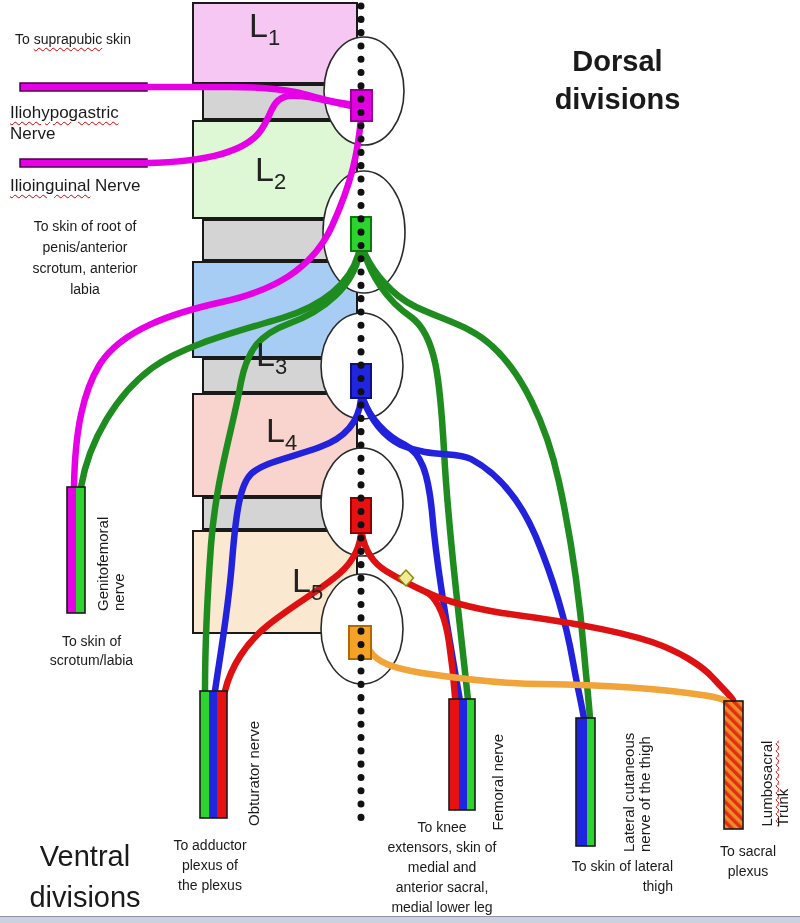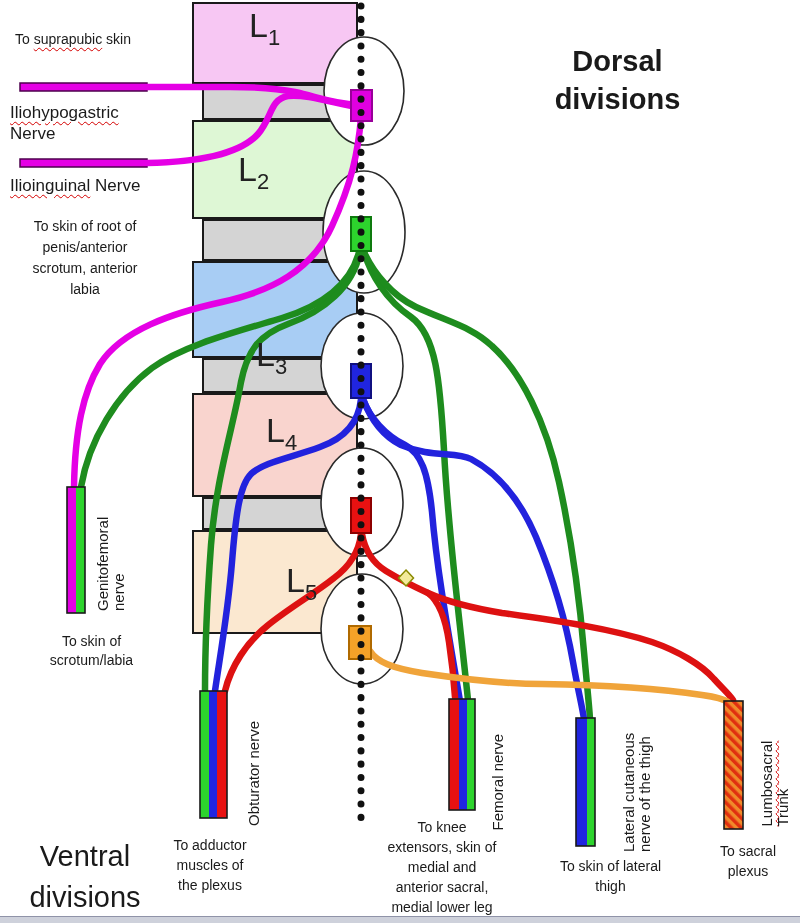--- a/index.html
+++ b/index.html
@@ -12,41 +12,41 @@
   #v2{left:192px;top:120px;width:166px;height:99px;}
   #d2{left:202px;top:219px;width:143px;height:42px;}
   #v3{left:192px;top:261px;width:166px;height:97px;}
   #d3{left:202px;top:358px;width:143px;height:35px;}
   #v4{left:192px;top:393px;width:166px;height:104px;}
   #d4{left:202px;top:497px;width:143px;height:33px;}
   #v5{left:192px;top:530px;width:166px;height:104px;}
   .vlabel{position:absolute;font-size:34px;color:#222;z-index:3;letter-spacing:0;}
   .vlabel sub{font-size:22px;line-height:0;}
   #lab-l1{left:249px;top:6px;}
-  #lab-l2{left:238px;top:150px;}
+  #lab-l2{left:255px;top:150px;}
   #lab-l3{left:256px;top:294px;margin-top:41px;}
   #lab-l4{left:266px;top:411px;}
-  #lab-l5{left:286px;top:561px;}
+  #lab-l5{left:292px;top:561px;}
   
   #nerve-svg{position:absolute;left:0;top:0;z-index:2;}
   
   .lbl{position:absolute;z-index:4;font-size:14px;line-height:20px;white-space:nowrap;}
   .ctr{text-align:center;white-space:normal;}
   .sq{text-decoration:underline wavy #d40000;text-decoration-thickness:1px;text-underline-offset:3px;}
   #suprapubic{left:15px;top:29px;font-size:14px;}
   #iliohypogastric{left:10px;top:102px;font-size:17px;line-height:21px;}
   #ilioinguinal{left:10px;top:176px;font-size:17px;}
   #penis{left:15px;top:216px;width:140px;font-size:14px;line-height:21px;}
   #dorsal{left:535px;top:42px;width:165px;font-size:29px;line-height:38px;font-weight:bold;}
   #ventral{left:0px;top:836px;width:170px;font-size:29px;line-height:41px;}
   #scrotum{left:29px;top:632px;width:125px;font-size:14px;line-height:19px;}
   #femtriangle{left:18px;top:675px;width:146px;font-size:14px;line-height:19px;}
   #adductor{left:150px;top:835px;width:120px;}
   #knee{left:378px;top:817px;width:128px;}
-  #latthigh{left:548px;top:856px;width:125px;}
+  #latthigh{left:548px;top:856px;width:125px;text-align:right;}
   #sacral{left:703px;top:841px;width:90px;}
   .rot{position:absolute;z-index:4;transform:rotate(-90deg);font-size:15px;line-height:16px;white-space:nowrap;}
   #gf-label{left:41px;top:525px;width:140px;height:32px;}
   #obt-label{left:189px;top:753px;width:130px;height:16px;}
   #fem-label{left:440px;top:765px;width:115px;height:16px;}
   #lat-label{left:562px;top:761px;width:150px;height:32px;}
   #ls-label{left:722px;top:758px;width:105px;height:32px;}
   
   #bottom-strip{position:absolute;left:0;top:916px;width:800px;height:7px;
     background:#ced1db;border-top:1px solid #8f93a8;z-index:5;}
@@ -192,21 +192,21 @@
     <div>Lateral cutaneous</div>
       <div>nerve of the thigh</div>
   </div>
   <div class="rot" id="ls-label">
     <div><span class="sq">Lumbosacral</span></div>
       <div>Trunk</div>
   </div>
 
   <div class="lbl ctr" id="adductor">
     <div>To adductor</div>
-    <div>muscles of</div>
+    <div>plexus of</div>
     <div>the plexus</div>
   </div>
   <div class="lbl ctr" id="knee">
     <div>To knee</div>
     <div>extensors, skin of</div>
     <div>medial and</div>
     <div>anterior sacral,</div>
     <div>medial lower leg</div>
   </div>
   <div class="lbl ctr" id="latthigh">

